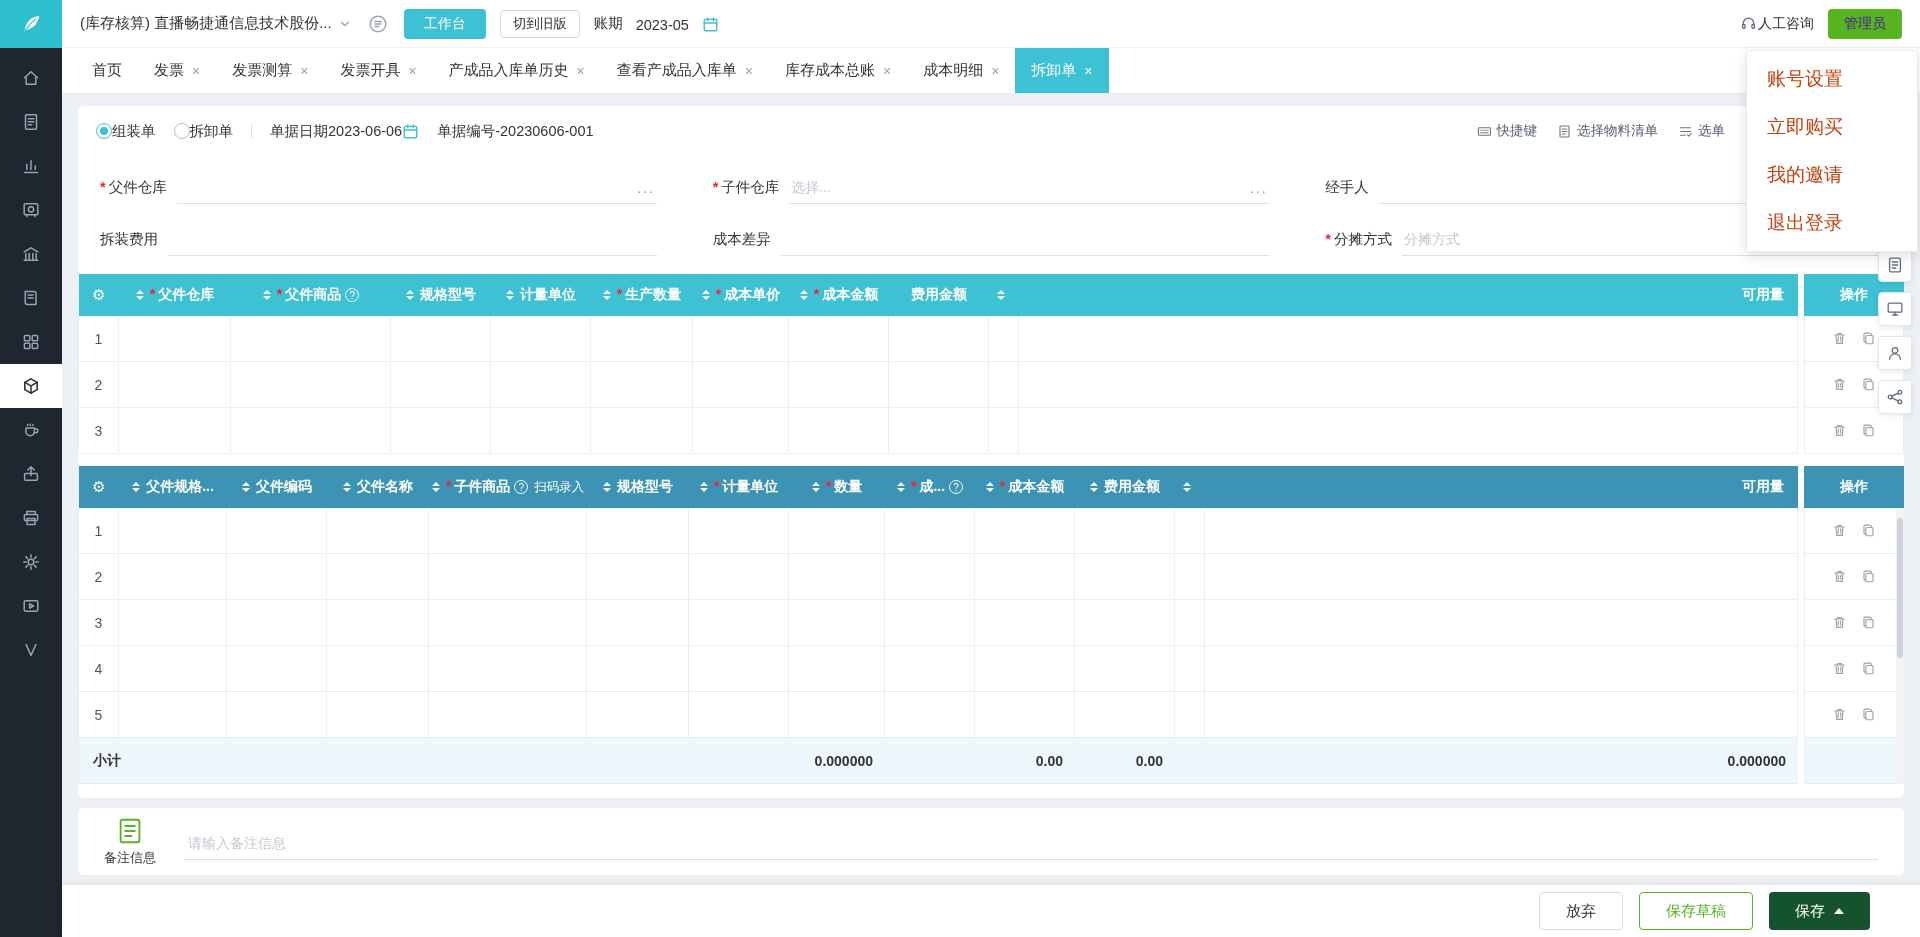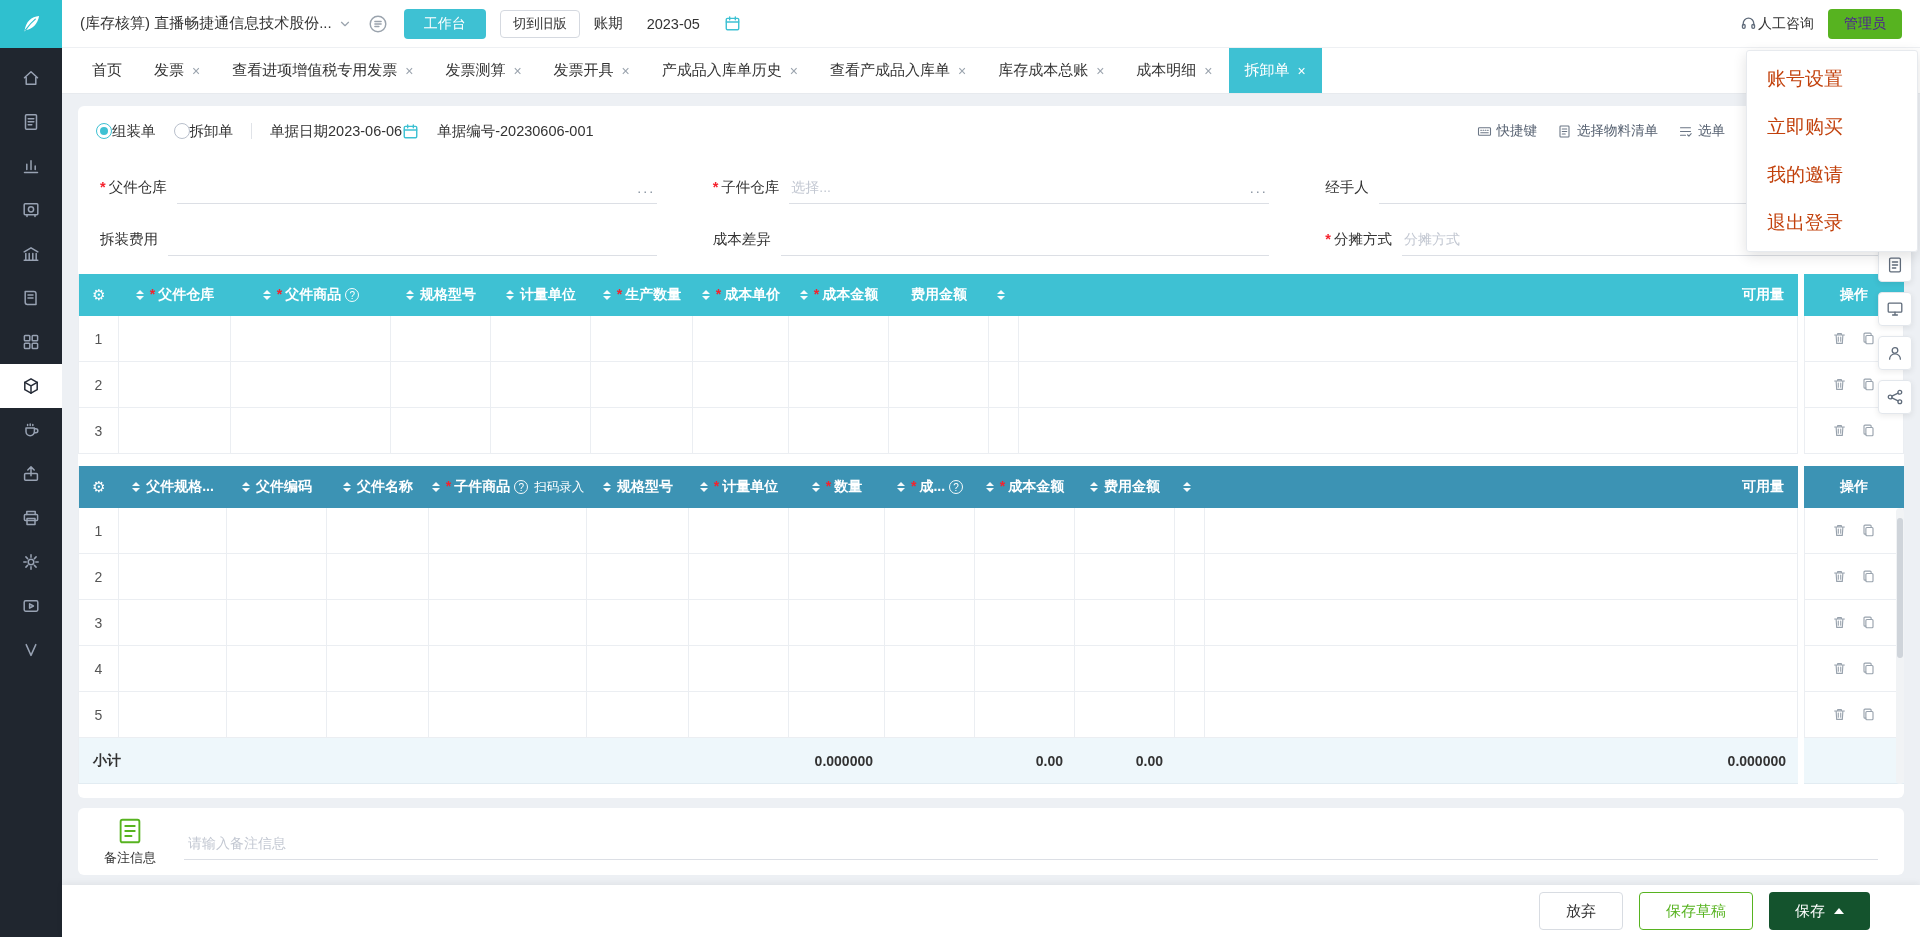--- a/index.html
+++ b/index.html
@@ -20,21 +20,21 @@
   
   .main{flex:1;display:flex;flex-direction:column;min-width:0}
 
   .topbar{height:48px;background:#fff;display:flex;align-items:center;gap:14px;padding:0 18px;border-bottom:1px solid #eef0f3;flex:none}
   .org{display:flex;align-items:center;gap:6px;font-size:15px;cursor:pointer;max-width:400px;white-space:nowrap}
   .org svg{width:14px;height:14px;stroke:#9aa3ad;stroke-width:1.6}
   .orgbadge{width:24px;height:24px;display:flex;align-items:center;justify-content:center;cursor:pointer}
   .orgbadge svg{width:20px;height:20px;stroke:#9aa3ad;stroke-width:1.3}
   .btn-teal{background:#3ec1d3;color:#fff;border:none;border-radius:4px;height:30px;padding:0 20px;font-size:14px;cursor:pointer}
   .btn-outline{background:#fff;border:1px solid #d5d9e0;border-radius:4px;height:28px;padding:0 12px;font-size:13.5px;color:#333;cursor:pointer}
-  .period{display:flex;align-items:center;gap:24px;font-size:14.5px;cursor:pointer}
+  .period{display:flex;align-items:flex-end;gap:13px;font-size:14.5px;cursor:pointer}
   .period svg{width:17px;height:17px;stroke:#3ec1d3;stroke-width:1.5}
   .tspacer{flex:1}
   .support{display:flex;align-items:center;gap:1px;color:#333;cursor:pointer}
   .support svg{width:17px;height:17px;stroke:#5f6b7a;stroke-width:1.4}
   .btn-green{background:#57b320;color:#4c1d95;border:none;border-radius:4px;height:30px;padding:0 16px;font-size:14px;cursor:pointer}
 
   .tabbar{height:46px;background:#fff;display:flex;align-items:center;padding:0 12px 0 14px;border-bottom:1px solid #e7eaee;flex:none}
   .tab{display:flex;align-items:center;gap:8px;height:100%;padding:0 16px;font-size:15px;white-space:nowrap;cursor:pointer}
   .tab .x{color:#9aa3ad;font-size:14px;line-height:1;cursor:pointer}
   .tab .x::before{content:"×"}
@@ -266,24 +266,20 @@
 
     <div class="tabbar">
       <div class="tab">
           <span>首页</span>
         </div>
       <div class="tab">
           <span>发票</span>
           <span class="x"></span>
         </div>
       <div class="tab">
-          <span>查看进项增值税专用发票</span>
-          <span class="x"></span>
-        </div>
-      <div class="tab">
           <span>发票测算</span>
           <span class="x"></span>
         </div>
       <div class="tab">
           <span>发票开具</span>
           <span class="x"></span>
         </div>
       <div class="tab">
           <span>产成品入库单历史</span>
           <span class="x"></span>

